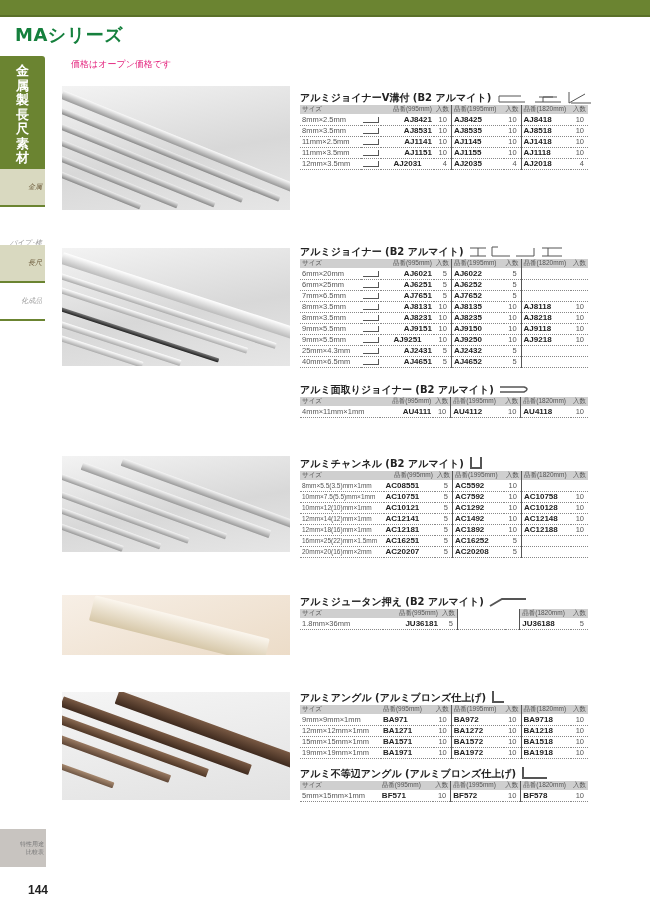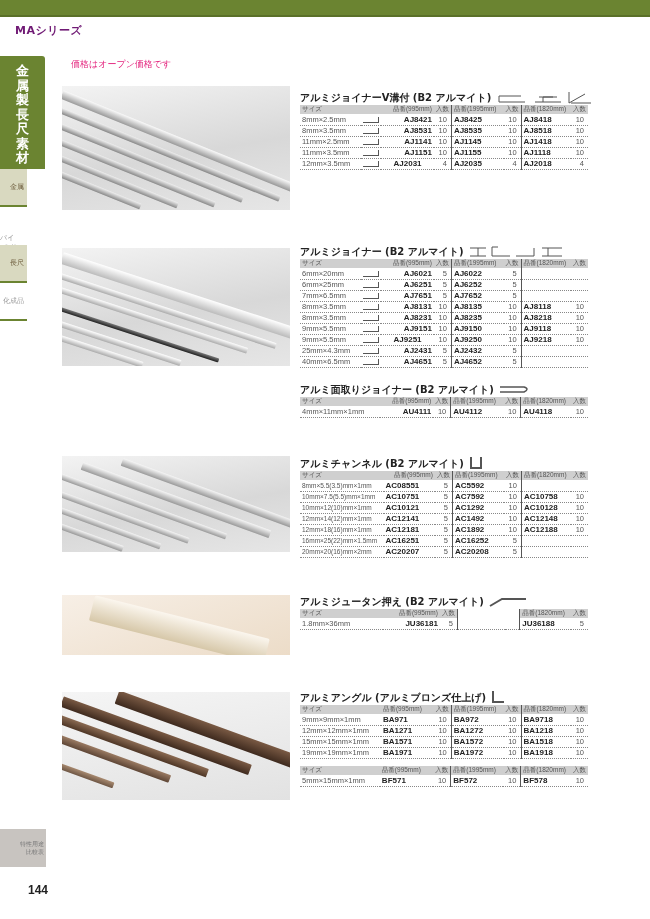--- a/index.html
+++ b/index.html
@@ -1,25 +1,25 @@
 <!DOCTYPE html>
 <html><head>
 <meta charset="utf-8">
 <style>
   * { box-sizing: border-box; margin: 0; padding: 0; }
   html, body { width: 650px; height: 919px; background: #ffffff; overflow: hidden; }
   body { font-family: "DejaVu Sans", "Liberation Sans", sans-serif; color: #333; position: relative; }
 
   .topbar { position: absolute; left: 0; top: 0; width: 650px; height: 17px; background: #6b8431; border-bottom: 2px solid #5a7028; }
-  .series-title { position: absolute; left: 15px; top: 23px; font-size: 11px; font-weight: bold; color: #701a75; letter-spacing: 0.5px; }
+  .series-title { position: absolute; left: 15px; top: 23px; font-size: 18px; font-weight: bold; color: #15803d; letter-spacing: 0.5px; }
 
   
   .side-main { position: absolute; left: 0; top: 56px; width: 45px; height: 113px; background: #6b8431; border-top-right-radius: 3px; display: flex; flex-direction: column; align-items: center; padding-top: 8px; }
   .side-main span { color: #fff; font-size: 13px; font-weight: bold; line-height: 14.5px; }
-  .side-tab { position: absolute; left: 0; width: 27px; height: 38px; display: flex; align-items: center; justify-content: flex-end; padding-right: 3px; font-size: 7px; }
+  .side-tab { position: absolute; left: 0; width: 45px; height: 38px; display: flex; align-items: center; justify-content: flex-end; padding-right: 3px; font-size: 7px; font-style: italic; }
   .side-tab.active { background: #d9d9c0; color: #6b5a3a; border-bottom: 2px solid #6b8431; }
   .side-tab.inactive { background: #ffffff; color: #9a9a9a; border-bottom: 2px solid #6b8431; }
   .side-bottom { position: absolute; left: 0; top: 829px; width: 46px; height: 38px; background: #c8c4c0; display: flex; flex-direction: column; align-items: flex-end; justify-content: center; padding-right: 2px; }
   .side-bottom span { font-size: 6px; color: #777; line-height: 8px; }
   .page-num { position: absolute; left: 28px; top: 883px; font-size: 12px; font-weight: bold; color: #222; font-family: "Liberation Sans", sans-serif; }
 
   .price-note { position: absolute; left: 62px; top: 58px; font-size: 9px; color: #e4237d; margin-left: 9px; }
 
   
   .photo { position: absolute; left: 62px; width: 228px; overflow: hidden; }
@@ -502,20 +502,26 @@
           <td class="code vsep">BA1972</td>
           <td class="qty">10</td>
           <td class="code vsep">BA1918</td>
           <td class="qty">10</td>
         </tr>
     </tbody>
   </table>
 </div>
 
 <div class="section" style="top:766px">
+  <div class="sec-title">
+      <span>アルミ不等辺アングル (アルミブロンズ仕上げ)</span>
+    <span class="profile"><svg width="28" height="14">
+          <path d="M3 1 V12 H27" stroke="#555" fill="none" stroke-width="2"></path>
+        </svg></span>
+  </div>
   <table>
     <thead>
         <tr>
       <th style="width:88px">サイズ</th>
       <th style="width:60px">品番(995mm)</th>
           <th style="width:16px">入数</th>
       <th class="vsep" style="width:56px">品番(1995mm)</th>
           <th style="width:16px">入数</th>
       <th class="vsep" style="width:52px">品番(1820mm)</th>
           <th>入数</th>

